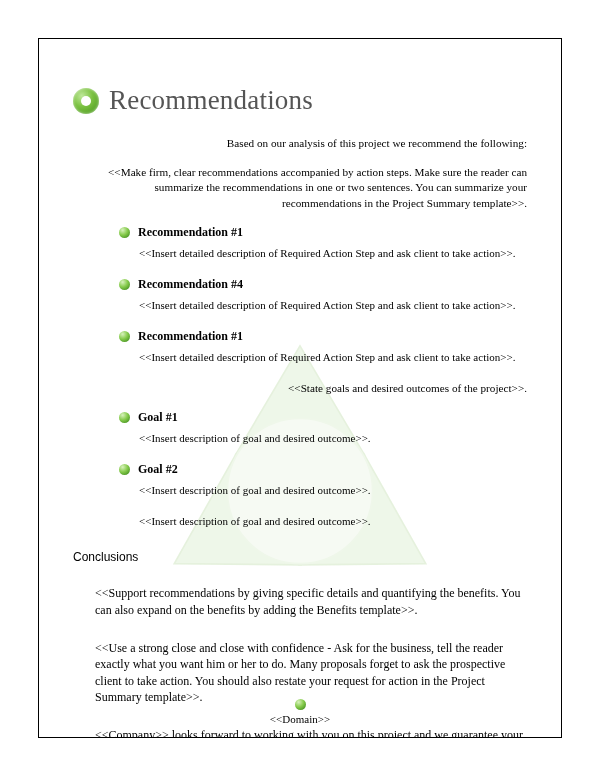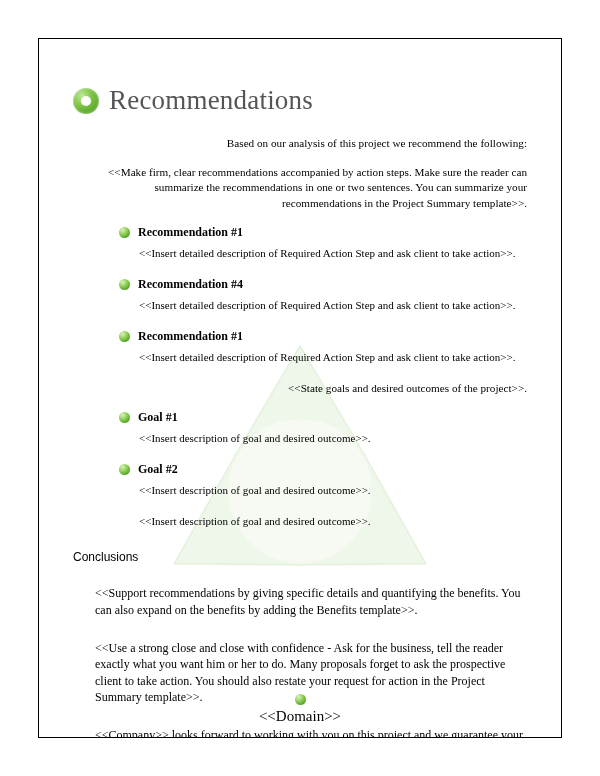--- a/index.html
+++ b/index.html
@@ -161,21 +161,21 @@
     z-index: 3;
   }
   .footer-bullet {
     width: 11px;
     height: 11px;
     border-radius: 50%;
     background: radial-gradient(circle at 33% 28%, #d8f2bd 0%, #86cb4c 45%, #2f7d12 100%);
     margin: 0 auto 3px auto;
   }
   .footer-text {
-    font-size: 15px;
+    font-size: 11px;
     color: #000;
   }
 </style>
 </head>
 <body>
 
 <div class="page">
   <div class="page-border">
 
     <svg class="watermark" viewBox="0 0 200 200" aria-hidden="true">

